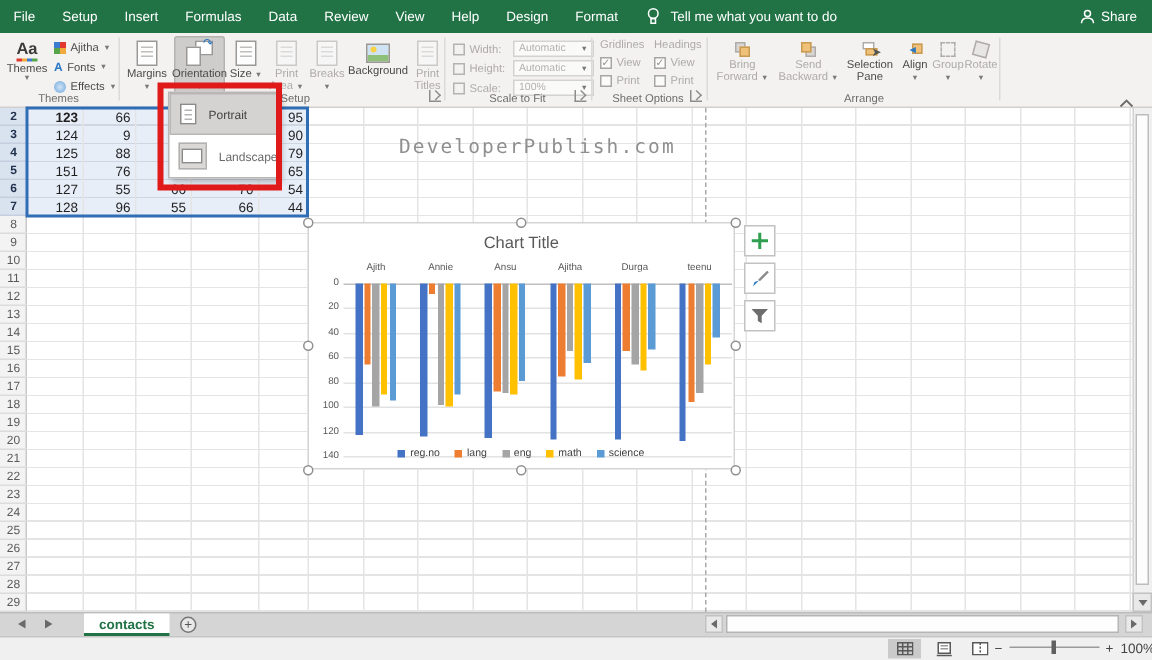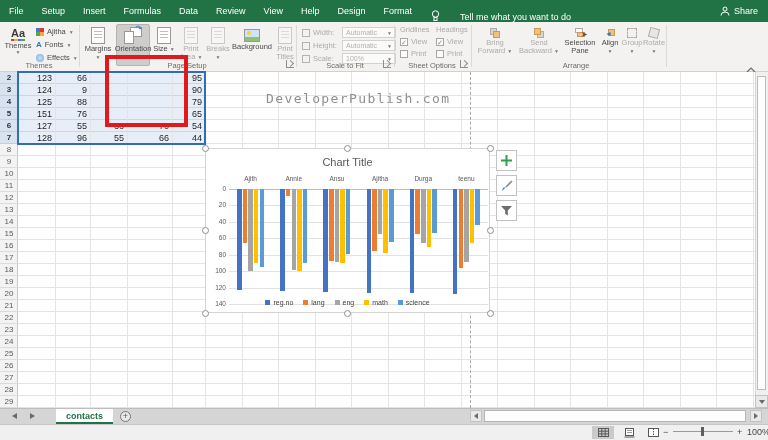--- a/index.html
+++ b/index.html
@@ -6,21 +6,21 @@
   html,body { width:768px; height:440px; }
   body { font-family:"Liberation Sans", sans-serif; background:#fff; }
   .screen { position:relative; width:768px; height:440px; overflow:hidden; background:#fff; }
   .abs { position:absolute; }
 
   
   .titlebar { position:absolute; left:0; top:0; width:768px; height:22px; background:#217346; display:flex; align-items:stretch; color:#fff; }
   .tabs { display:flex; align-items:stretch; }
   .tab { font-size:9px; padding:0 9px; display:flex; align-items:center; cursor:default; white-space:nowrap; }
   .tab.active { background:#fff; color:#217346; }
-  .tellme { display:flex; align-items:flex-end; gap:20px; font-size:9px; margin-left:10px; }
+  .tellme { display:flex; align-items:center; gap:7px; font-size:9px; margin-left:10px; }
   .share { margin-left:auto; display:flex; align-items:center; gap:4px; font-size:9px; padding-right:10px; }
 
   
   .ribbon { position:absolute; left:0; top:22px; width:768px; height:50px; background:#f3f2f1; border-bottom:1px solid #d2d0ce; }
   .vsep { position:absolute; top:3px; height:42px; width:1px; background:#dcdad8; }
   .grouplabel { position:absolute; bottom:1px; font-size:7.5px; color:#6e6c6a; text-align:center; white-space:nowrap; }
   .bigbtn { position:absolute; top:2px; height:42px; display:flex; flex-direction:column; align-items:center; justify-content:flex-start; border:1px solid transparent; border-radius:2px; }
   .bigbtn .blabel { font-size:7.5px; line-height:8px; text-align:center; color:#4a4a4a; margin-top:1px; white-space:pre-line; }
   .bigbtn.disabled .blabel { color:#aeaba8; }
   .bigbtn.disabled .icon-page { opacity:.45; }
@@ -331,21 +331,21 @@
       <div class="vline" style="left: 497px;"></div>
       <div class="vline" style="left: 533.5px;"></div>
       <div class="vline" style="left: 570px;"></div>
       <div class="vline" style="left: 606.5px;"></div>
       <div class="vline" style="left: 643px;"></div>
       <div class="vline" style="left: 679.5px;"></div>
       <div class="vline" style="left: 716px;"></div>
       <div class="vline" style="left: 752.5px;"></div>
     </div>
   <div id="cells">
-      <div class="cell" style="left: 18px; top: 72px; width: 37px;">123</div>
+      <div class="cell" style="left: 18px; top: 72px; width: 37px; font-weight: bold;">123</div>
       <div class="cell" style="left: 55px; top: 72px; width: 35px;">66</div>
       <div class="cell" style="left: 172px; top: 72px; width: 33px;">95</div>
       <div class="cell" style="left: 18px; top: 84px; width: 37px;">124</div>
       <div class="cell" style="left: 55px; top: 84px; width: 35px;">9</div>
       <div class="cell" style="left: 172px; top: 84px; width: 33px;">90</div>
       <div class="cell" style="left: 18px; top: 96px; width: 37px;">125</div>
       <div class="cell" style="left: 55px; top: 96px; width: 35px;">88</div>
       <div class="cell" style="left: 172px; top: 96px; width: 33px;">79</div>
       <div class="cell" style="left: 18px; top: 108px; width: 37px;">151</div>
       <div class="cell" style="left: 55px; top: 108px; width: 35px;">76</div>
@@ -467,20 +467,32 @@
           <path d="M5 7 L2 10 L1 11 L2 8 Z" fill="#2b78c5"></path>
         </svg>
       </div>
       <div class="chartbtn" style="top: 200px;">
         <svg width="11" height="10" viewBox="0 0 11 10">
           <path d="M0 0 H11 L6.8 4.5 V9.5 L4.2 8 V4.5 Z" fill="#6d6d6d"></path>
         </svg>
       </div>
     </div>
 
+  <div class="dropdown">
+    <div class="ditem hl">
+      <span class="dpage-p"></span>
+      <span>Portrait</span>
+    </div>
+    <div class="ditem">
+      <span class="dpage-box">
+          <span class="dpage-l"></span>
+        </span>
+      <span style="color:#6a6a6a;">Landscape</span>
+    </div>
+  </div>
   <div class="redbox"></div>
 
   <div class="sheetbar"></div>
   <div class="navarrow" style="left:12px;border-right:5px solid #6a6a6a;"></div>
   <div class="navarrow" style="left:30px;border-left:5px solid #6a6a6a;"></div>
   <div class="sheettab">contacts</div>
   <div class="addsheet">+</div>
   <div class="scrollbtn" style="left:470px;top:410px;">
       <span class="tri" style="border-top:3px solid transparent;border-bottom:3px solid transparent;border-right:4px solid #6a6a6a;"></span>
     </div>

